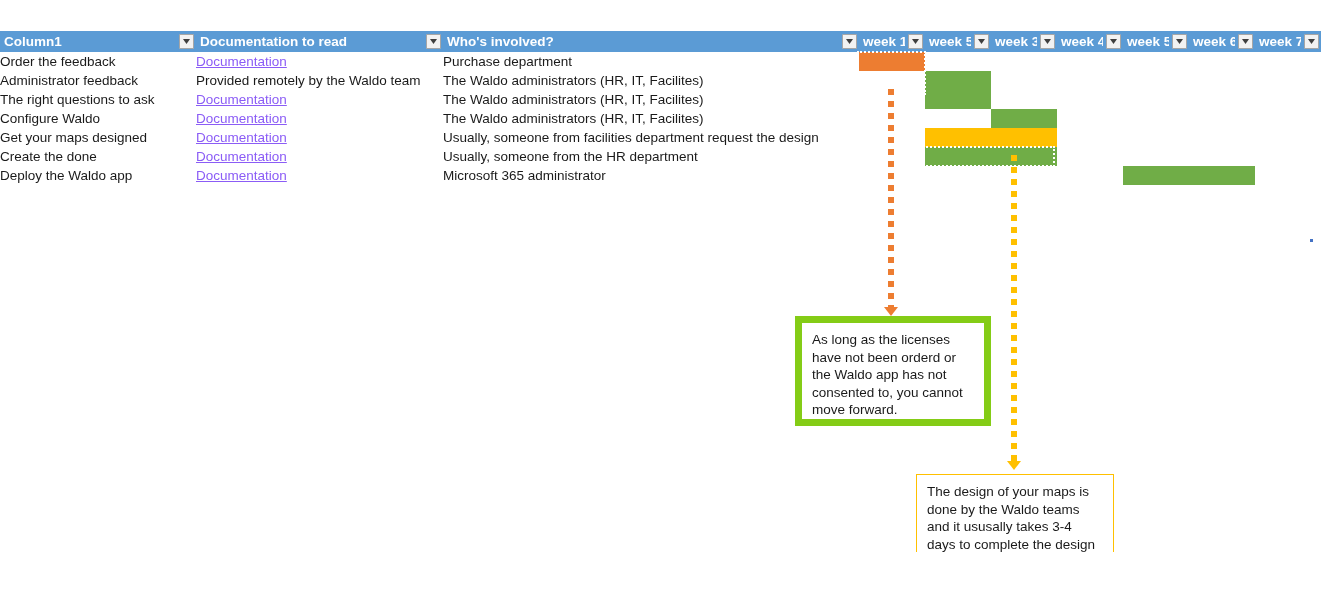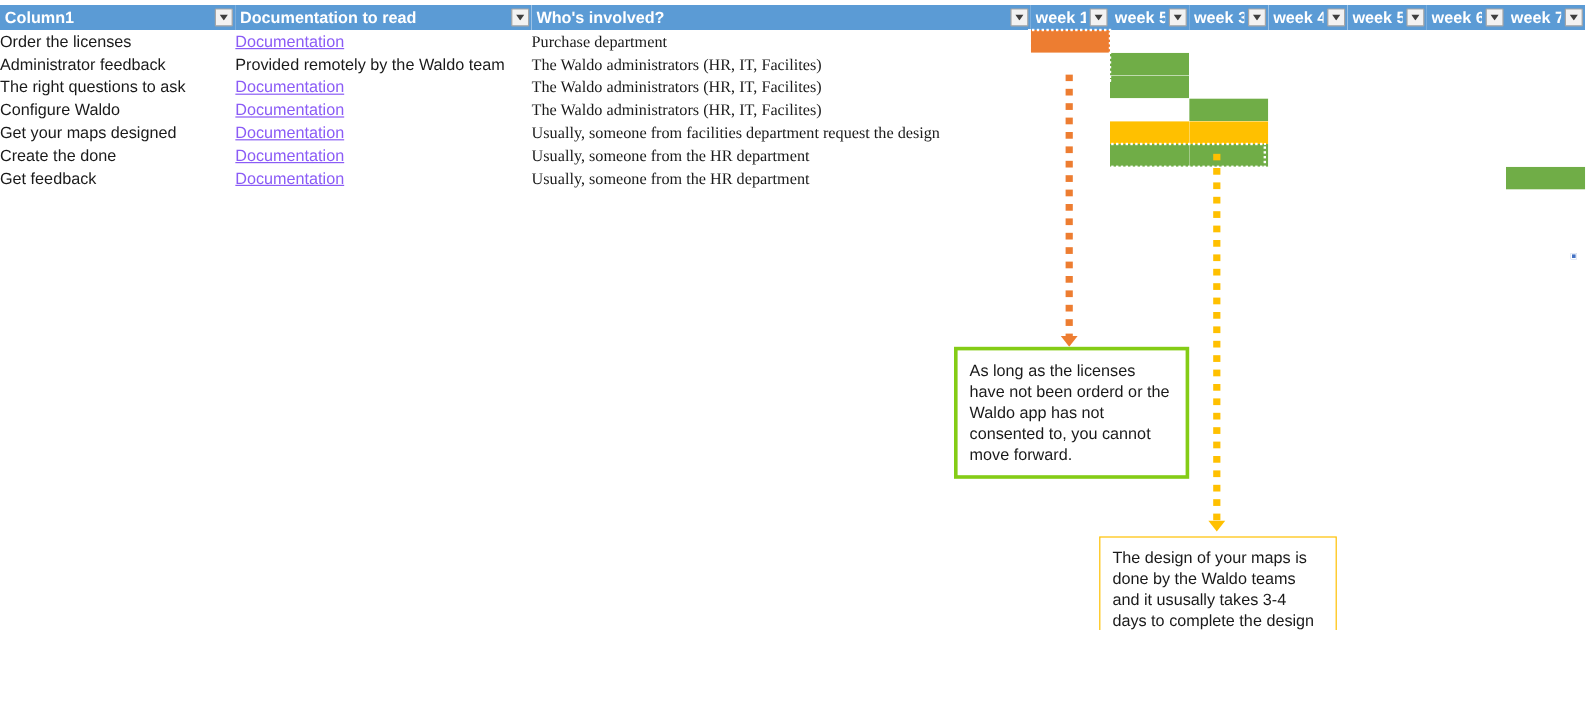--- a/index.html
+++ b/index.html
@@ -8,20 +8,21 @@
     margin: 0; padding: 0;
     background: #ffffff;
     font-family: "Liberation Sans", sans-serif;
   }
   #stage {
     position: relative;
     width: 1325px;
     height: 525px;
     overflow: hidden;
     background: #ffffff;
+    margin-top: 27px;
   }
 
   
   #xl-table {
     position: absolute;
     left: 0; top: 4px;
     width: 1315px;
     border-collapse: collapse;
     table-layout: fixed;
     font-size: 13.5px;
@@ -72,21 +73,21 @@
   .filter-btn svg { display: block; }
 
   
   .body-row td {
     background: #ffffff;
     border-bottom: 1px solid #5B9BD5;
     border-top: 0;
   }
   .body-row td.c1 { padding-left: 4px; }
   .body-row td.c2 { padding-left: 4px; }
-  .body-row td.c3 { padding-left: 4px; font-family: Liberation Serif, serif; }
+  .body-row td.c3 { padding-left: 4px; }
   .body-row td.wk { padding: 0; position: relative; }
 
   a.doclink {
     color: #8b5cf6;
     text-decoration: underline;
     cursor: pointer;
   }
 
   
   .bar {
@@ -127,21 +128,21 @@
   .arrowhead.amber  { border-top: 9px solid #FFC000; }
 
   .callout {
     position: absolute;
     background: #ffffff;
     font-size: 13.5px;
     line-height: 17.5px;
     color: #1a1a1a;
     padding: 8px 10px 8px 10px;
   }
-  .callout.orange { border: 3px solid #84cc16; }
+  .callout.orange { border: 7px solid #84cc16; }
   .callout.amber  { border: 1px solid #FFC000; }
 
   
   .fill-handle {
     position: absolute;
     width: 5px; height: 5px;
     background: #4472C4;
     border: 1px solid #ffffff;
   }
 </style>
@@ -262,21 +263,21 @@
                 <svg width="7" height="5" viewBox="0 0 7 5">
                   <path d="M0 0 L7 0 L3.5 5 Z" fill="#3f3f3f"></path>
                 </svg>
               </span>
             </div>
           </th>
         </tr>
     </thead>
     <tbody id="xl-body">
         <tr class="body-row">
-          <td class="c1"><span>Order the licenses</span></td>
+          <td class="c1"><span>Order the feedback</span></td>
           <td class="c2"><a class="doclink">Documentation</a></td>
           <td class="c3"><span>Purchase department</span></td>
           <td class="wk">
             <div class="bar orange"></div>
           </td>
           <td class="wk"></td>
           <td class="wk"></td>
           <td class="wk"></td>
           <td class="wk"></td>
           <td class="wk"></td>
@@ -350,32 +351,34 @@
           </td>
           <td class="wk">
             <div class="bar green"></div>
           </td>
           <td class="wk"></td>
           <td class="wk"></td>
           <td class="wk"></td>
           <td class="wk"></td>
         </tr>
         <tr class="body-row">
-          <td class="c1"><span>Get feedback</span></td>
-          <td class="c2"><a class="doclink">Documentation</a></td>
-          <td class="c3"><span>Usually, someone from the HR department</span></td>
-          <td class="wk"></td>
-          <td class="wk"></td>
-          <td class="wk"></td>
-          <td class="wk"></td>
-          <td class="wk"></td>
-          <td class="wk"></td>
-          <td class="wk">
-            <div class="bar green"></div>
-          </td>
+          <td class="c1"><span>Deploy the Waldo app</span></td>
+          <td class="c2"><a class="doclink">Documentation</a></td>
+          <td class="c3"><span>Microsoft 365 administrator</span></td>
+          <td class="wk"></td>
+          <td class="wk"></td>
+          <td class="wk"></td>
+          <td class="wk"></td>
+          <td class="wk">
+            <div class="bar green"></div>
+          </td>
+          <td class="wk">
+            <div class="bar green"></div>
+          </td>
+          <td class="wk"></td>
         </tr>
       </tbody>
   </table>
 
   <div class="sel-outline" id="sel-orange" style="left:857px; top:24px; width:69px; height:44px;"></div>
   <div class="sel-outline" id="sel-amber" style="left:923px; top:119px; width:132px; height:21px;"></div>
 
   <div class="vline orange" style="left:888px; top:62px; height:218px;"></div>
   <div class="arrowhead orange" style="left:884px; top:280px;"></div>
 

